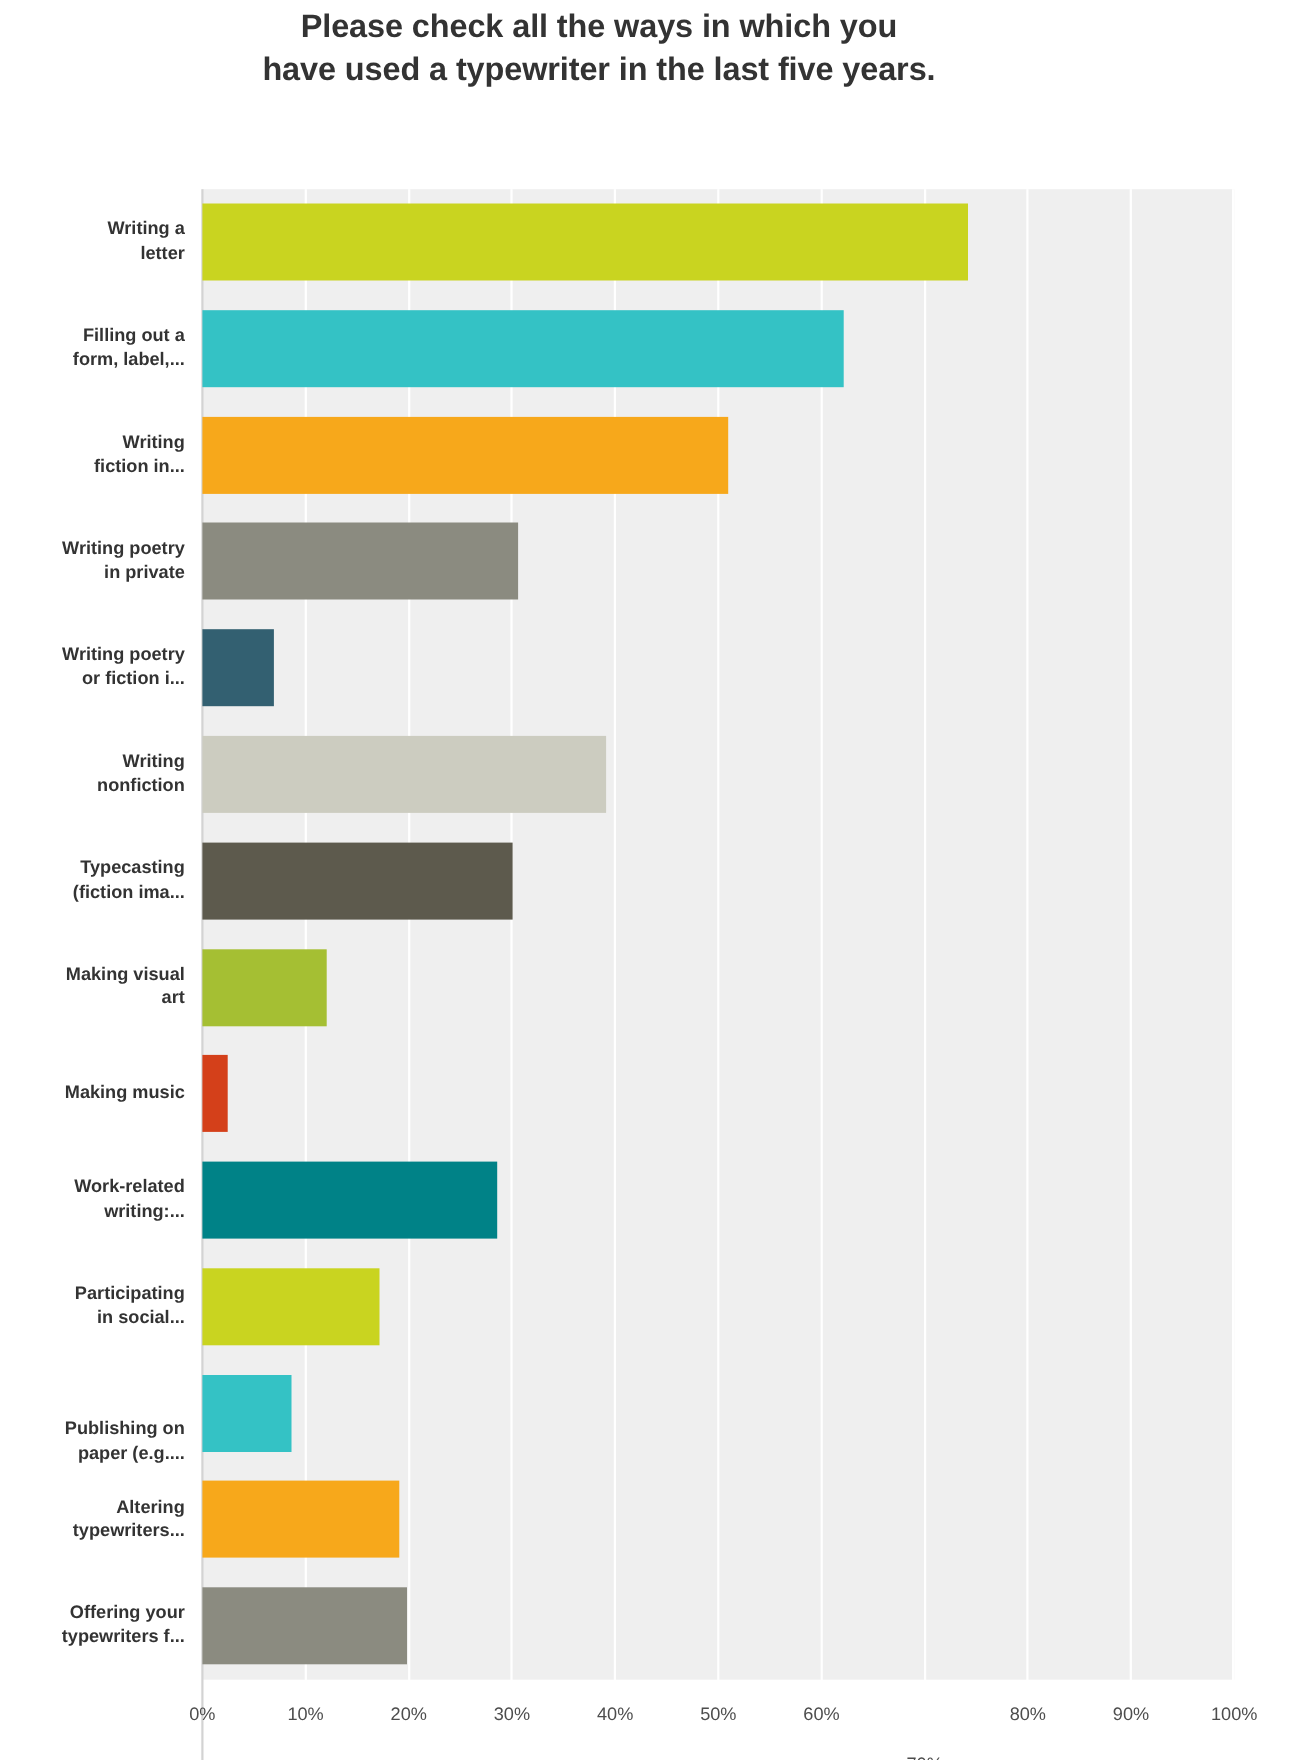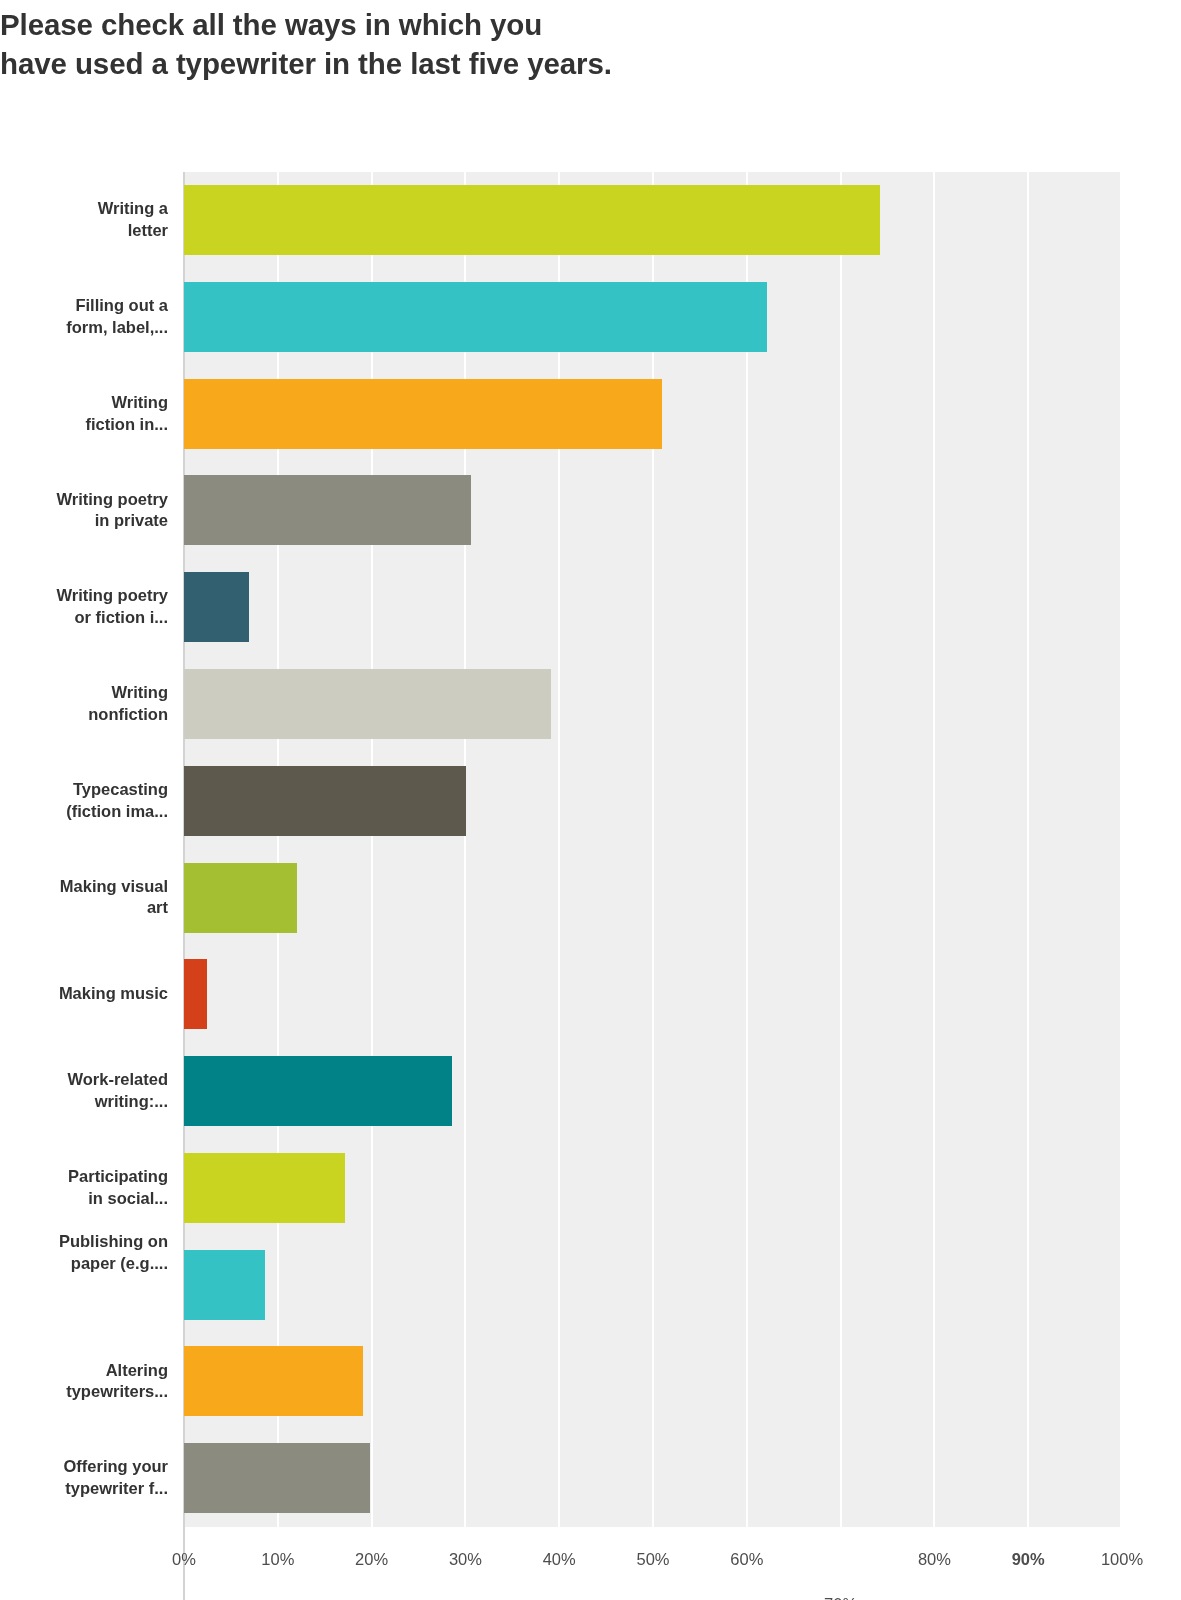--- a/index.html
+++ b/index.html
@@ -14,21 +14,22 @@
     width: 1181px;
     height: 1600px;
     overflow: hidden;
   }
   
   #title-block {
     position: absolute;
     top: 0; left: 0;
     width: 1062px;
     padding-top: 6px;
-    text-align: left;
+    text-align: center;
+    padding-left: 27px;
   }
   .chart-title {
     font-size: 29.5px;
     font-weight: bold;
     color: #333333;
     line-height: 1.32;
     letter-spacing: -0.1px;
     margin: 0;
     white-space: pre-line;
   }
@@ -209,35 +210,35 @@
 nonfiction</div>
         <div class="ylabel" style="top: 606.934px;">Typecasting
 (fiction ima...</div>
         <div class="ylabel" style="top: 703.72px;">Making visual
 art</div>
         <div class="ylabel" style="top: 811.396px;">Making music</div>
         <div class="ylabel" style="top: 897.291px;">Work-related
 writing:...</div>
         <div class="ylabel" style="top: 994.077px;">Participating
 in social...</div>
-        <div class="ylabel" style="top: 1059px;">Publishing on
+        <div class="ylabel" style="top: 1117px;">Publishing on
 paper (e.g....</div>
         <div class="ylabel" style="top: 1187.65px; text-align: right;">Altering
 typewriters...</div>
         <div class="ylabel" style="top: 1284.43px;">Offering your
-typewriter f...</div>
+typewriters f...</div>
       </div>
     <div id="xticks">
         <div class="xtick" style="left: 184px;">0%</div>
         <div class="xtick" style="left: 277.8px;">10%</div>
         <div class="xtick" style="left: 371.6px;">20%</div>
         <div class="xtick" style="left: 465.4px;">30%</div>
         <div class="xtick" style="left: 559.2px;">40%</div>
         <div class="xtick" style="left: 653px;">50%</div>
         <div class="xtick" style="left: 746.8px; text-align: right;">60%</div>
         <div class="xtick" style="left: 840.6px; margin-top: 45px;">70%</div>
         <div class="xtick" style="left: 934.4px;">80%</div>
-        <div class="xtick" style="left: 1028.2px; font-weight: bold;">90%</div>
+        <div class="xtick" style="left: 1028.2px;">90%</div>
         <div class="xtick" style="left: 1122px;">100%</div>
       </div>
   </div>
 
 </div>
 
 </body></html>

